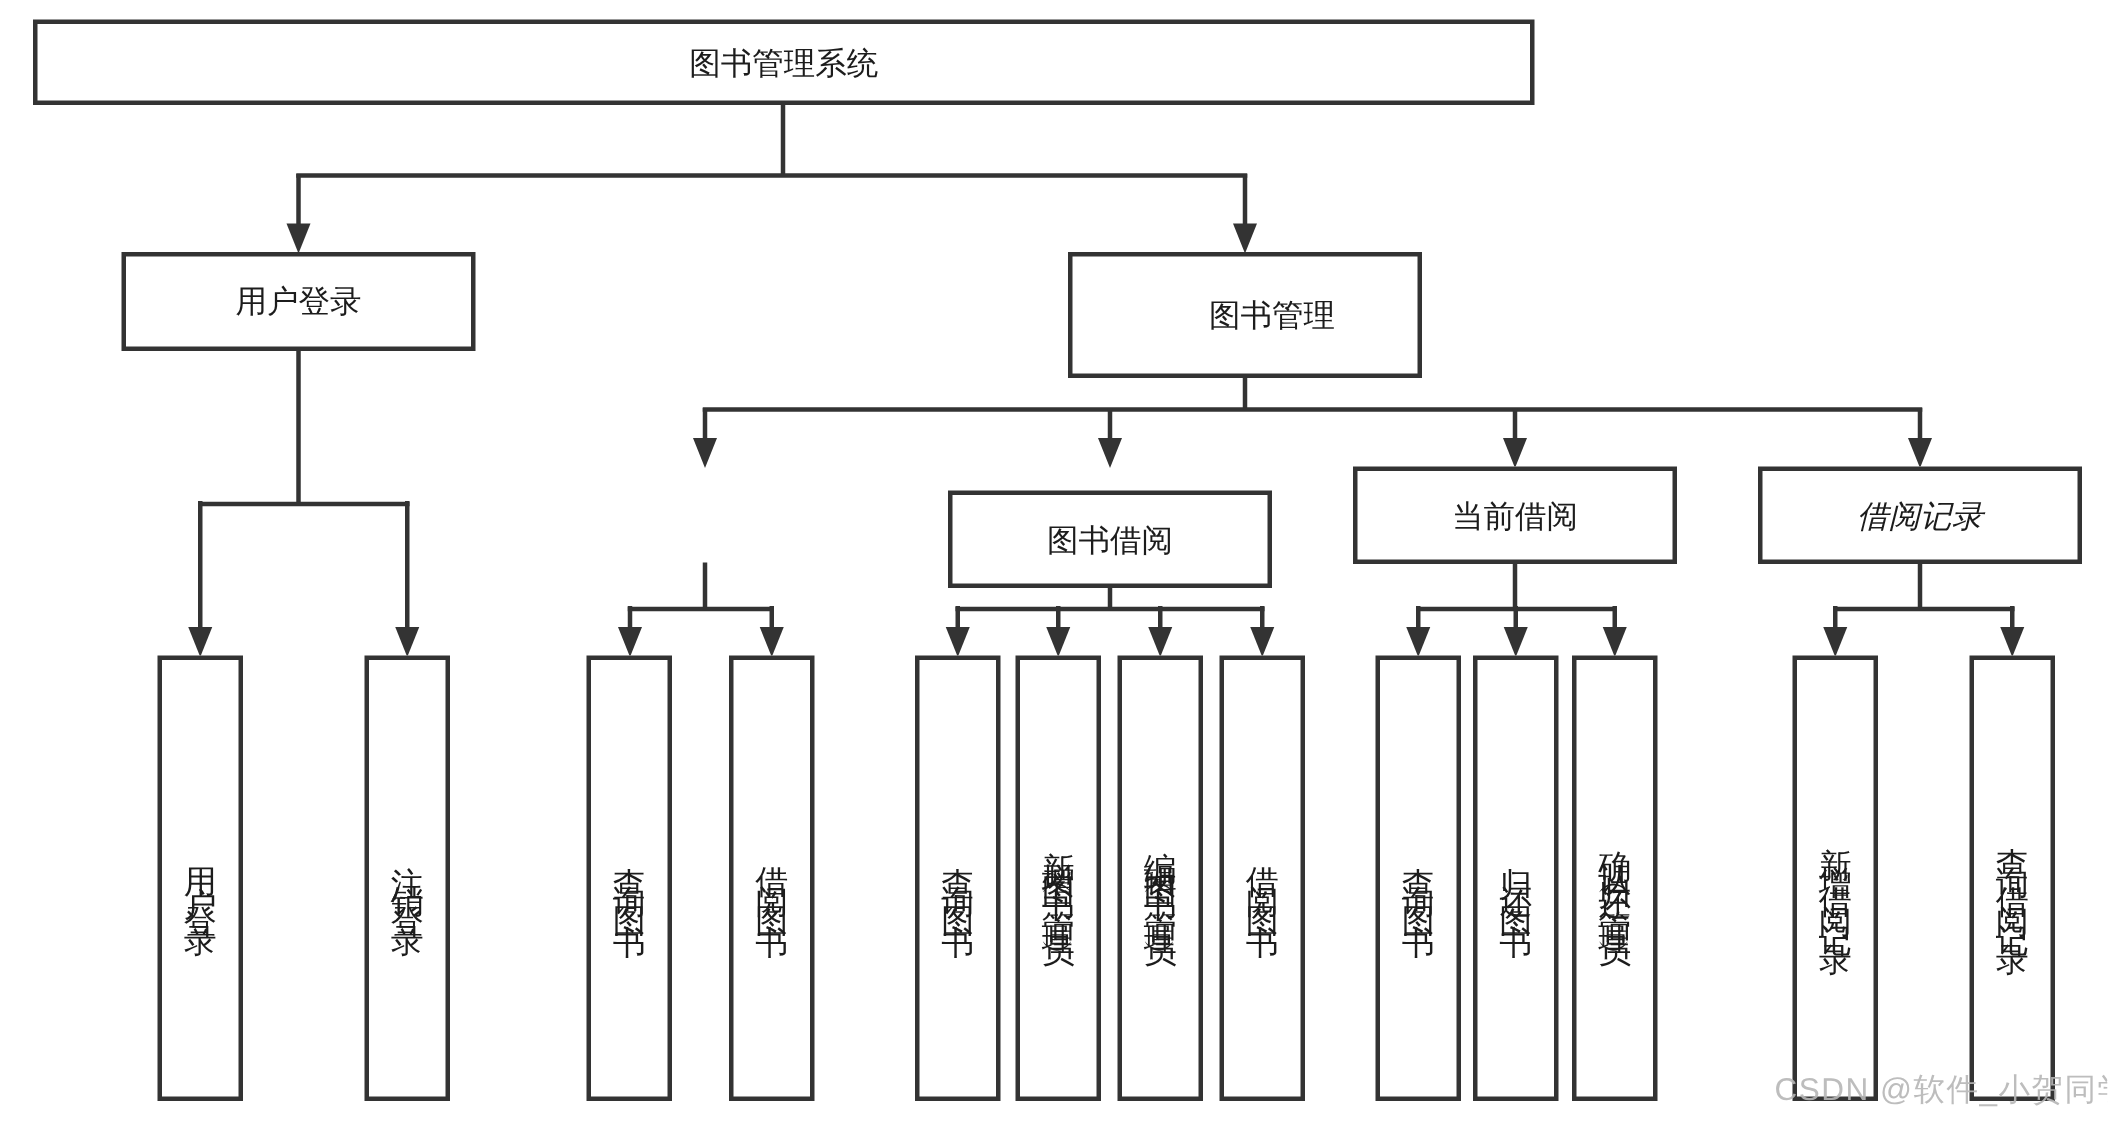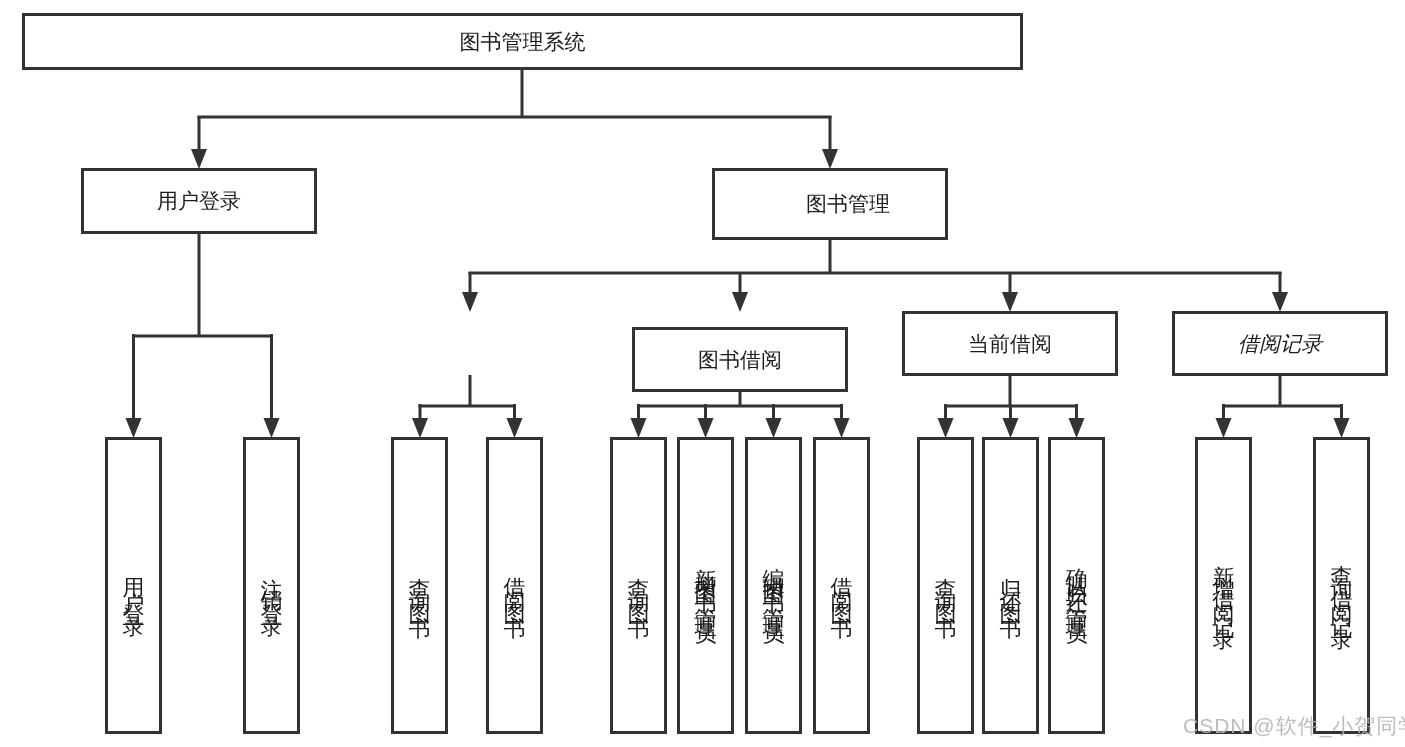--- a/index.html
+++ b/index.html
@@ -132,21 +132,21 @@
     </g>
   </svg>
 
   <div class="node" style="left:22px; top:13px; width:1001px; height:57px;">
     <span>图书管理系统</span>
   </div>
 
   <div class="node" style="left:81px; top:168px; width:236px; height:66px;">
     <span>用户登录</span>
   </div>
-  <div class="node" style="left:712px; top:168px; width:236px; height:72px;padding-left:36px;">
+  <div class="node" style="left:712px; top:168px; width:236px; height:84px;padding-left:36px;">
     <span>图书管理</span>
   </div>
 
   <div class="node" style="left:632px; top:311px; width:216px; height:65px;margin-top:16px;">
     <span>图书借阅</span>
   </div>
   <div class="node" style="left:902px; top:311px; width:216px; height:65px;text-align:center;">
     <span>当前借阅</span>
   </div>
   <div class="node" style="left:1172px; top:311px; width:216px; height:65px;font-style:italic;">

